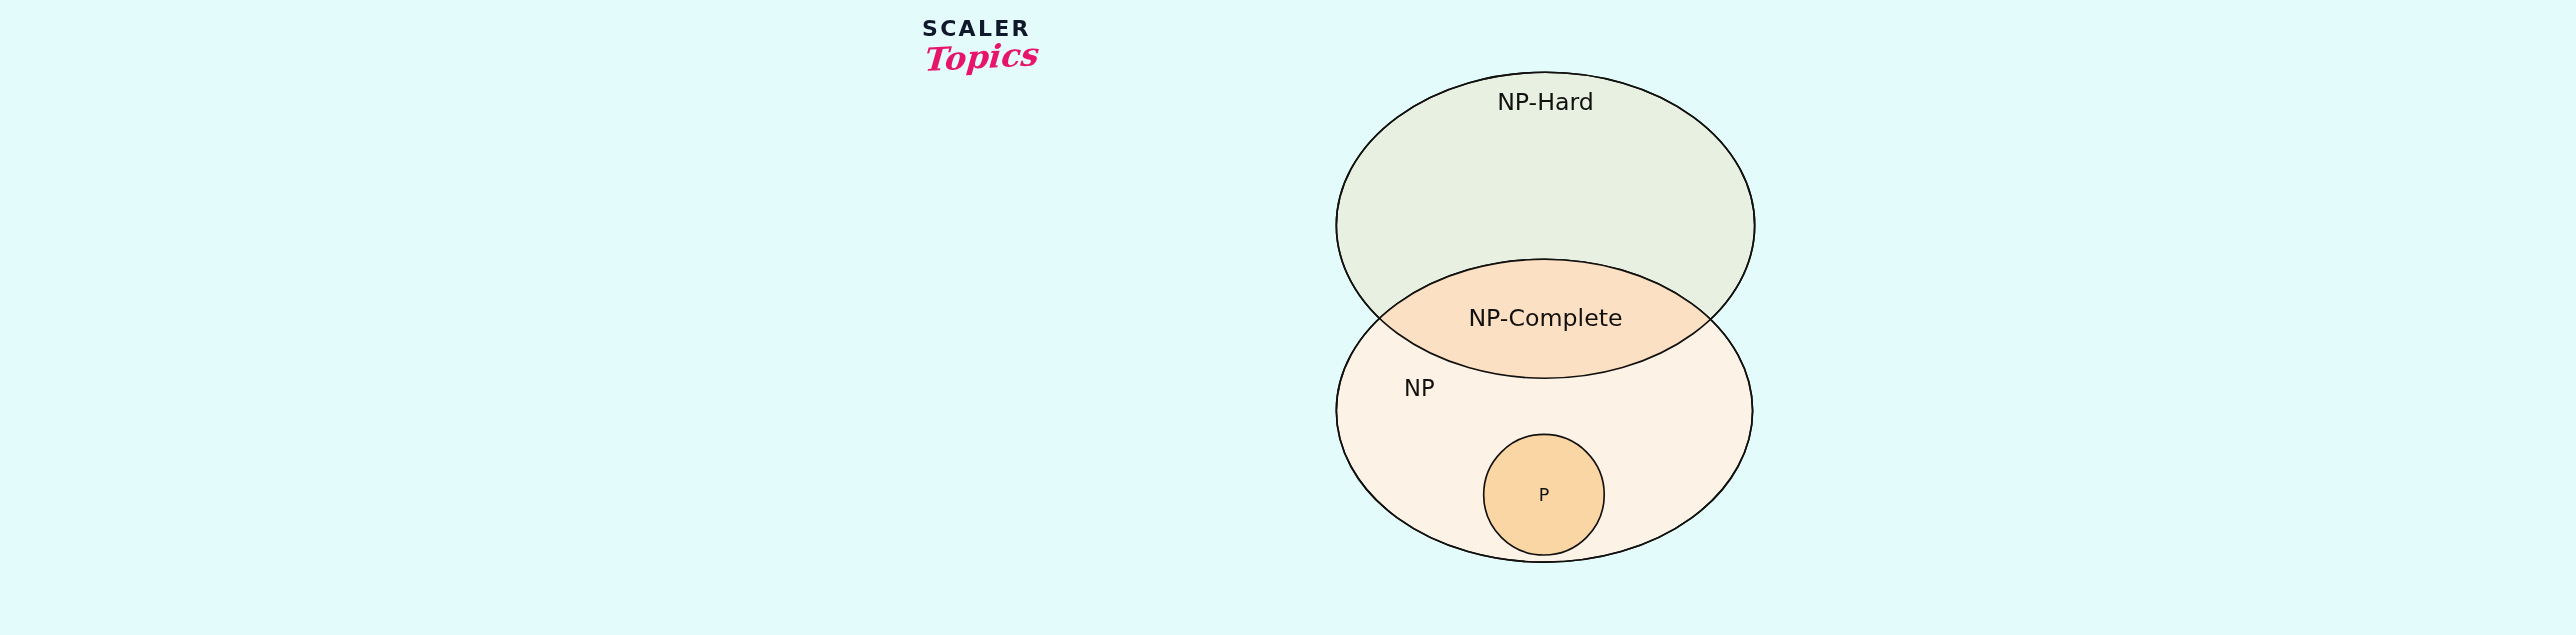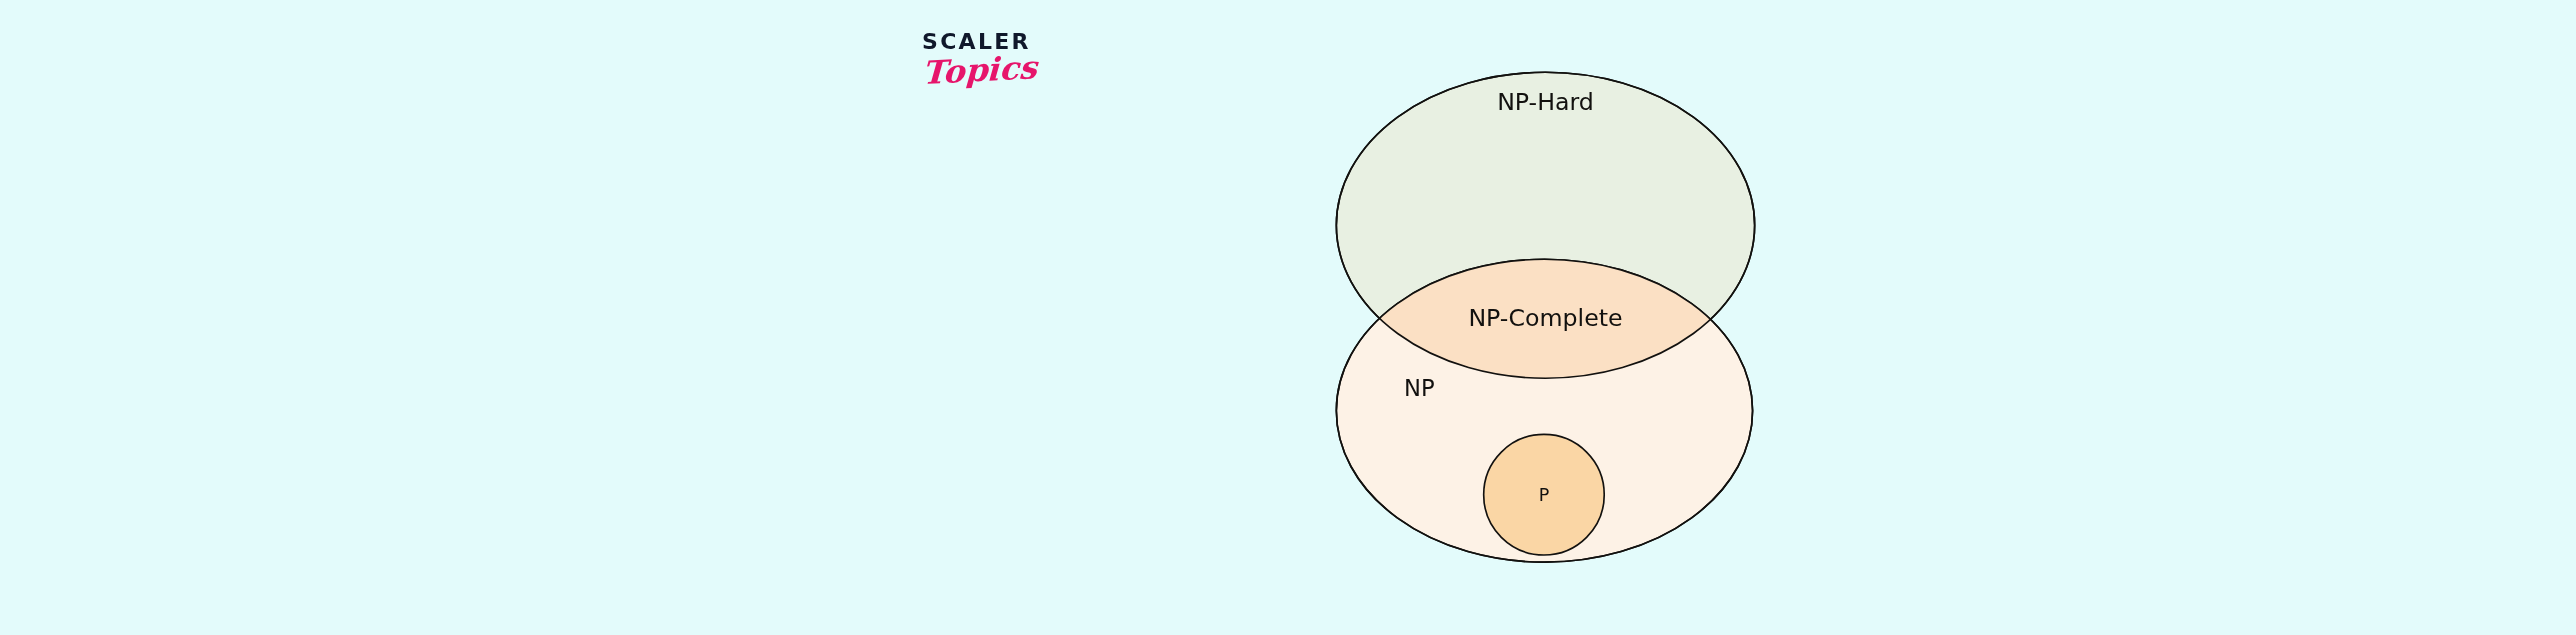--- a/index.html
+++ b/index.html
@@ -18,21 +18,21 @@
   #canvas {
     position: absolute;
     inset: 0;
     width: 3091px;
     height: 636px;
   }
   
   .brand {
     position: absolute;
     left: 922px;
-    top: 31px;
+    top: 18px;
     width: 170px;
     height: 113px;
     user-select: none;
   }
   .brand-scaler {
     font-family: "DejaVu Sans", "Liberation Sans", sans-serif;
     font-weight: 800;
     font-size: 22px;
     letter-spacing: 2.3px;
     color: #10182b;

